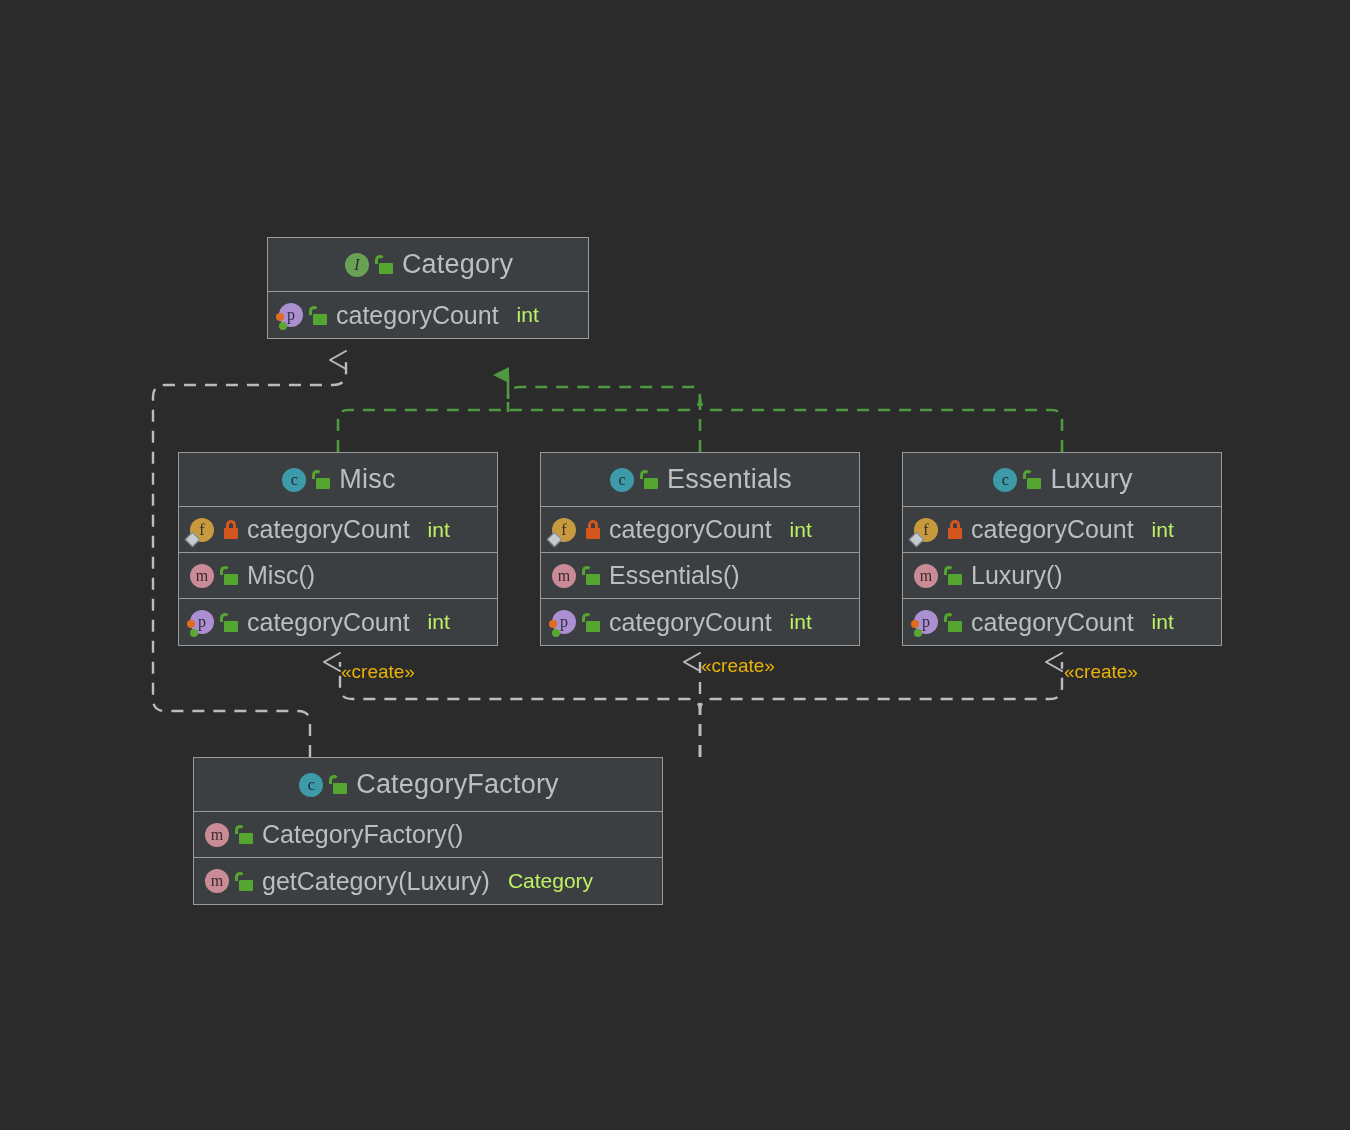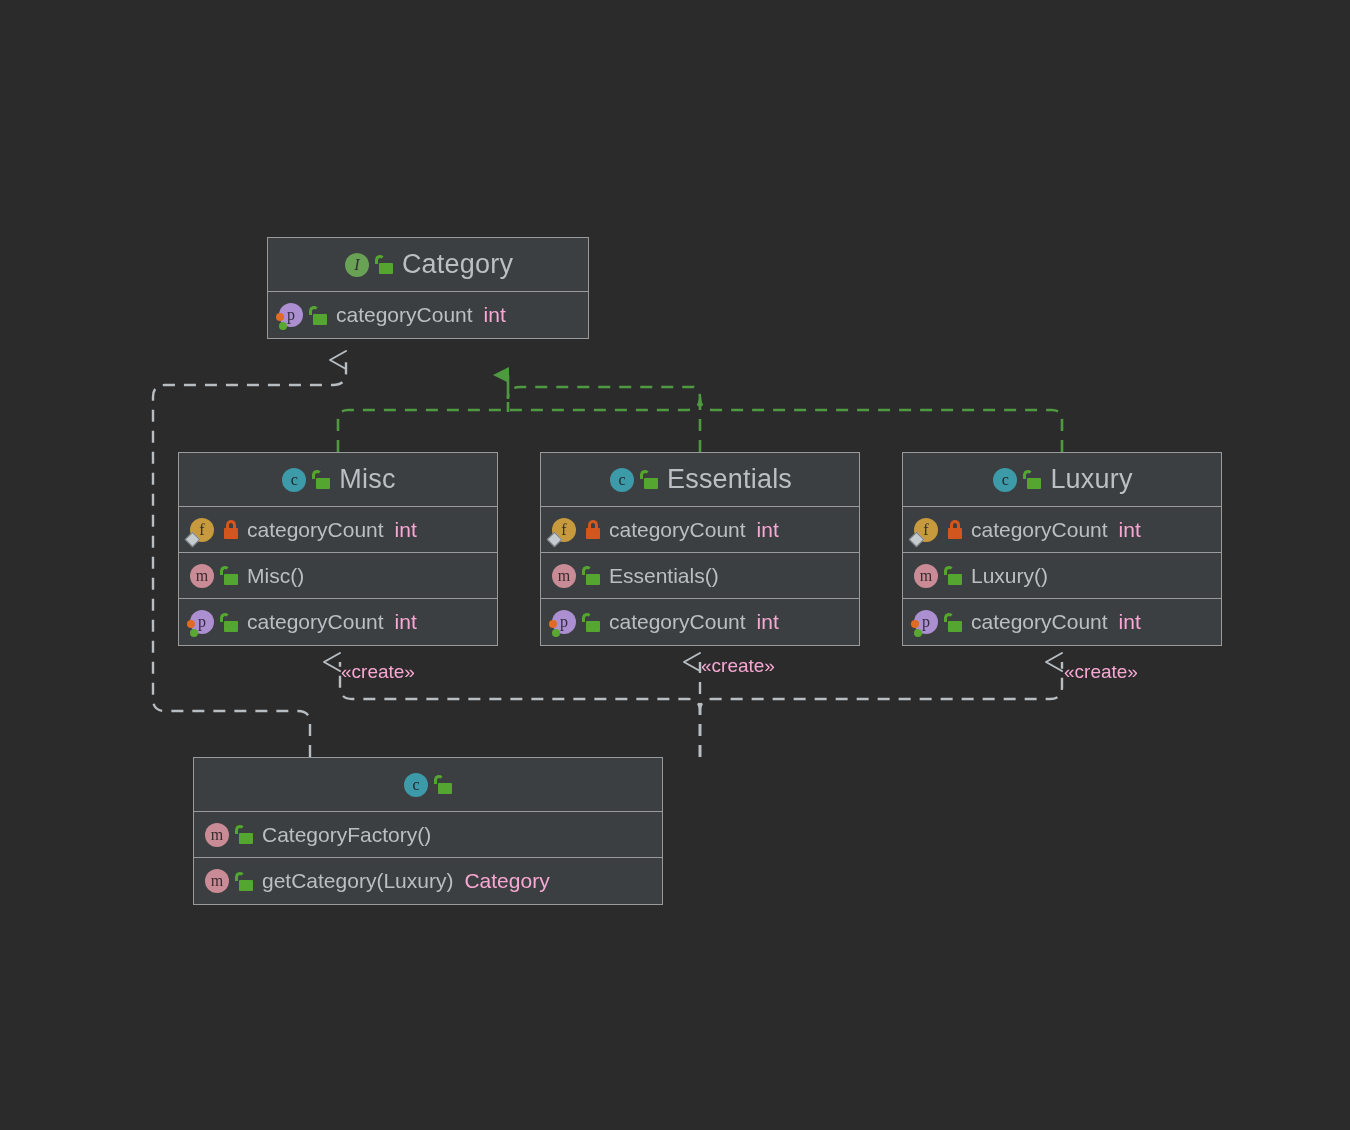--- a/index.html
+++ b/index.html
@@ -61,28 +61,28 @@
     display: flex;
     align-items: center;
     gap: 7px;
     border-bottom: 1px solid #9a9a9a;
     padding-left: 9px;
     background: #3c3f41;
   }
   .uml-row:last-child { border-bottom: none; }
   .uml-row-text {
     color: #bbbfc4;
+    font-size: 25px;
+    white-space: nowrap;
+  }
+  .uml-row-type {
+    color: #bef264;
     font-size: 21px;
     white-space: nowrap;
-  }
-  .uml-row-type {
-    color: #f9a8d4;
-    font-size: 21px;
-    white-space: nowrap;
-    margin-left: 4px;
+    margin-left: 11px;
   }
 
   
   .kind-icon {
     position: relative;
     width: 28px;
     height: 28px;
     flex: 0 0 28px;
   }
   .kind-icon .disc {
@@ -151,21 +151,21 @@
   
   .lock.public .body { background: #55a630; }
   .lock.public .shackle { left: -3px; top: 0; border-color: #55a630; border-right-color: transparent; }
   
   .lock.private .body { background: #d4561f; }
   .lock.private .shackle { left: 3px; top: 0; width: 10px; border-color: #d4561f; }
 
   
   .edge-label {
     position: absolute;
-    color: #f9a8d4;
+    color: #eab308;
     font-size: 19px;
     white-space: nowrap;
   }
 </style>
 </head>
 <body>
 
 <div id="canvas">
 
   <svg id="edges" viewBox="0 0 1350 1130" width="1350" height="1130">
@@ -384,20 +384,21 @@
 
   <div class="uml-node" id="node-categoryfactory" style="left:193px; top:757px; width:470px;">
     <div class="uml-header">
       <span class="kind-icon">
         <span class="disc kind-class">c</span>
       </span>
       <span class="lock public">
         <span class="shackle"></span>
           <span class="body"></span>
       </span>
+      <span class="uml-title">CategoryFactory</span>
     </div>
     <div class="uml-row">
       <span class="kind-icon">
         <span class="disc kind-method">m</span>
       </span>
       <span class="lock public">
         <span class="shackle"></span>
           <span class="body"></span>
       </span>
       <span class="uml-row-text">CategoryFactory()</span>

